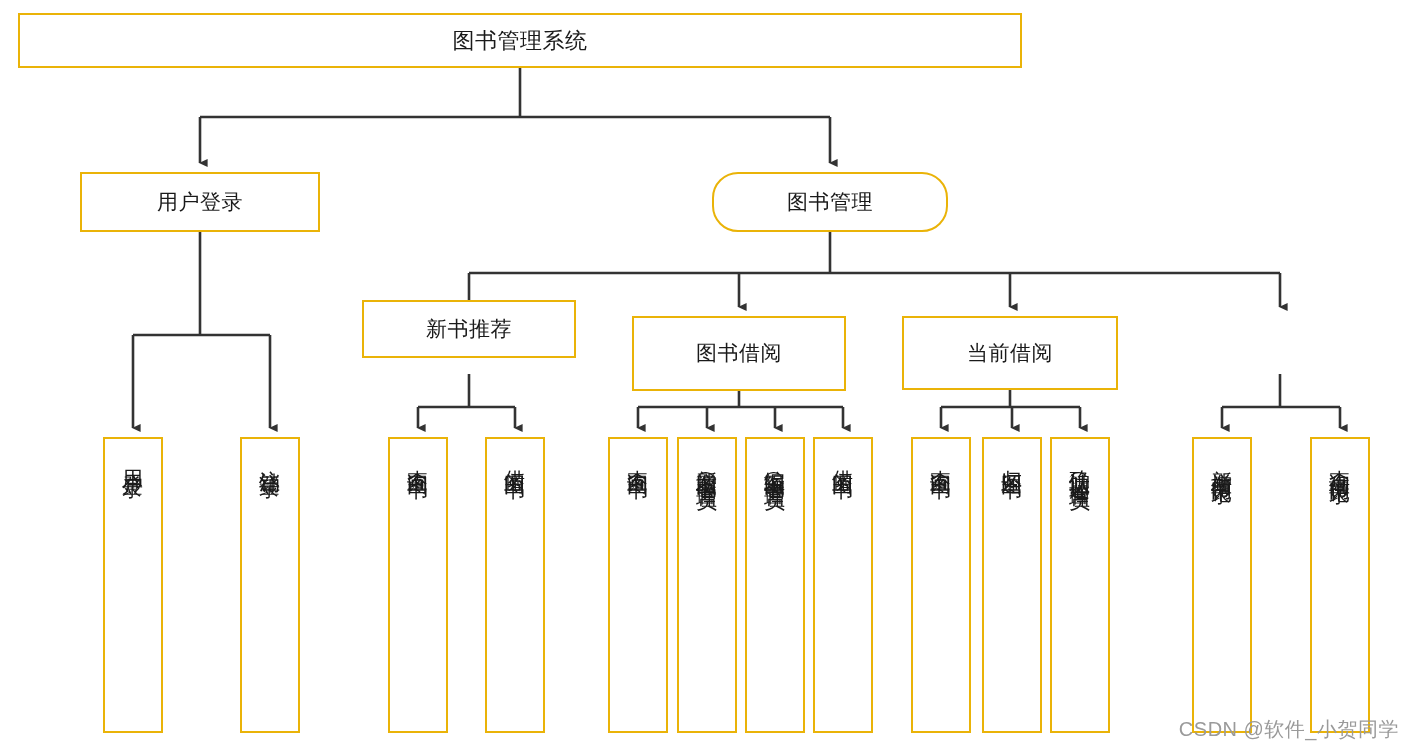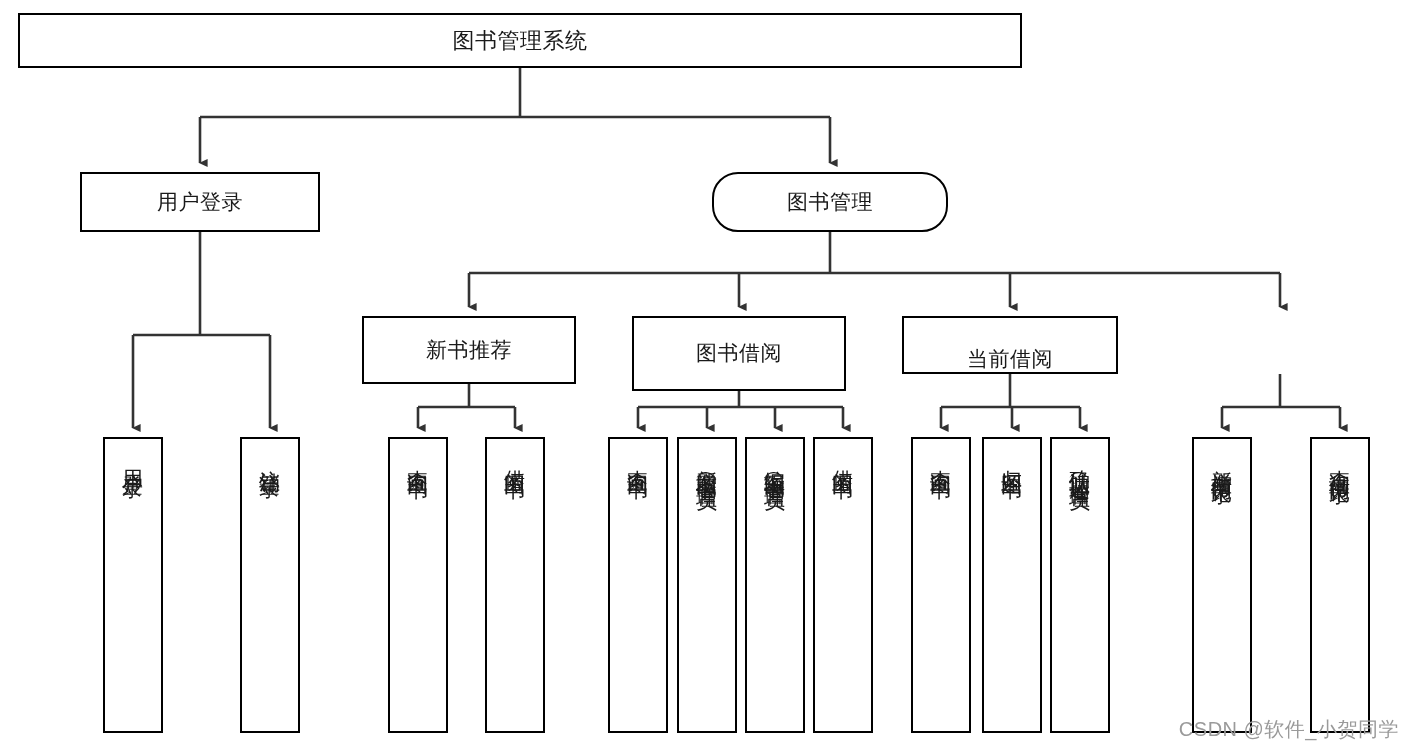--- a/index.html
+++ b/index.html
@@ -21,21 +21,21 @@
     position: absolute;
     left: 0;
     top: 0;
     width: 1405px;
     height: 747px;
     pointer-events: none;
   }
   .node {
     position: absolute;
     box-sizing: border-box;
-    border: 2px solid #000000;
+    border: 2px solid #eab308;
     background: #ffffff;
     display: flex;
     align-items: center;
     justify-content: center;
     color: #1a1a1a;
   }
   .node .lbl {
     display: block;
     text-align: center;
     line-height: 1.18;
@@ -128,27 +128,27 @@
     <span class="lbl">图书管理系统</span>
   </div>
 
   <div class="node horiz" style="left: 80px; top: 172px; width: 240px; height: 60px;">
     <span class="lbl">用户登录</span>
   </div>
   <div class="node horiz" style="left: 712px; top: 172px; width: 236px; height: 60px; border-radius: 26px;">
     <span class="lbl">图书管理</span>
   </div>
 
-  <div class="node horiz" style="left: 362px; top: 316px; width: 214px; height: 68px;">
+  <div class="node horiz" style="left: 362px; top: 300px; width: 214px; height: 58px;">
     <span class="lbl">新书推荐</span>
   </div>
   <div class="node horiz" style="left: 632px; top: 316px; width: 214px; height: 75px;">
     <span class="lbl">图书借阅</span>
   </div>
-  <div class="node horiz" style="left: 902px; top: 316px; width: 216px; height: 58px; align-items: flex-end;">
+  <div class="node horiz" style="left: 902px; top: 316px; width: 216px; height: 74px;">
     <span class="lbl">当前借阅</span>
   </div>
 
   <div class="node vert" style="left: 103px; top: 437px; width: 60px; height: 296px;">
     <span class="lbl">用户登录</span>
   </div>
   <div class="node vert" style="left: 240px; top: 437px; width: 60px; height: 296px;">
     <span class="lbl">注销登录</span>
   </div>
   <div class="node vert" style="left: 388px; top: 437px; width: 60px; height: 296px;">

